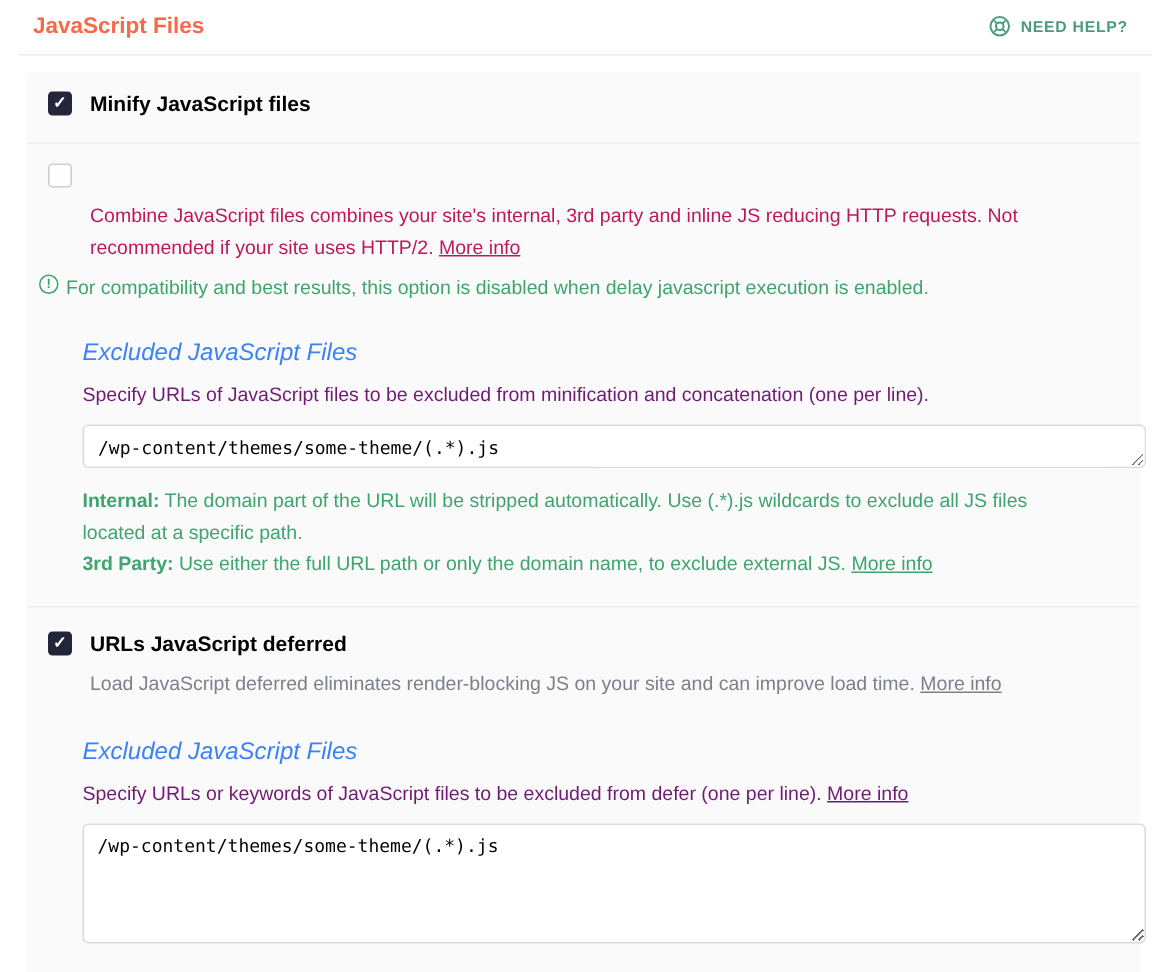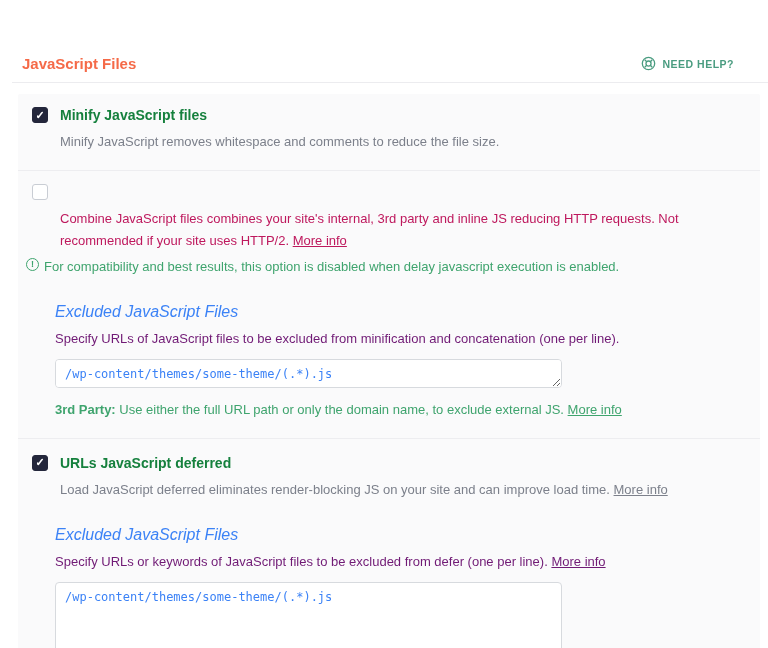--- a/index.html
+++ b/index.html
@@ -6,22 +6,21 @@
   html, body {
     width: 768px; height: 648px;
     overflow: hidden;
     background: #ffffff;
     font-family: "Liberation Sans", sans-serif;
     -webkit-font-smoothing: antialiased;
   }
   
   .header {
     display: flex; align-items: center; justify-content: space-between;
-    padding: 9px 34px 10px 22px;
-    margin-top: 46px;
+    padding: 9px 16px 10px 22px;
   }
   .page-title { font-size: 15px; font-weight: 700; color: #f56a48; }
   .help {
     display: flex; align-items: center; gap: 6px;
     color: #4a9c80; cursor: pointer;
   }
   .help span {
     font-size: 10.5px; font-weight: 700; letter-spacing: .5px;
   }
   .hdr-divider { border-bottom: 1px solid #ececef; margin-left: 12px; }
@@ -38,21 +37,21 @@
   .row { display: flex; align-items: center; gap: 12px; }
   .checkbox {
     width: 16px; height: 16px; flex: 0 0 16px;
     border-radius: 3px;
     display: inline-flex; align-items: center; justify-content: center;
     cursor: pointer;
     font-size: 11px; font-weight: 700; line-height: 1;
   }
   .checkbox.checked { background: #23263b; color: #ffffff; border: 1px solid #23263b; }
   .checkbox.unchecked { background: #ffffff; color: transparent; border: 1px solid #c9cdd4; }
-  .cb-label { font-size: 14px; font-weight: 600; color: #15803d; cursor: pointer; text-align: center; }
+  .cb-label { font-size: 14px; font-weight: 600; color: #000000; cursor: pointer; text-align: center; }
   .cb-label em { font-style: italic; }
 
   .desc {
     margin: 8px 14px 0 28px;
     font-size: 13px; line-height: 1.65; color: #7c808b;
   }
   .desc.disabled { color: #be185d; }
   a.more-info { color: inherit; text-decoration: underline; cursor: pointer; }
 
   .notice {
@@ -67,26 +66,26 @@
     display: inline-flex; align-items: center; justify-content: center;
     font-size: 9px; font-weight: 700; line-height: 1;
   }
 
   .subblock { margin: 26px 0 0 23px; }
   .sublabel { font-size: 16px; color: #3b82f6; font-style: italic; }
   .subdesc { margin: 8px 0 0 0; font-size: 13px; line-height: 1.6; color: #701a75; }
   textarea {
     display: block;
     margin-top: 9px;
-    width: 507px;
+    width: 709px;
     border: 1px solid #d7dade; border-radius: 4px;
     background: #ffffff;
     padding: 5px 9px;
     font-family: "DejaVu Sans Mono", monospace;
-    font-size: 12px; line-height: 1.5; color: #3b82f6;
+    font-size: 12px; line-height: 1.5; color: #000000;
     resize: vertical; outline: none;
   }
   .ta-small { height: 29px; }
   .ta-large { height: 80px; }
 
   .hints { margin-top: 11px; max-width: 672px; }
   .hint {
     font-size: 13px; line-height: 1.62; color: #3fa46e;
   }
   .hint b { font-weight: 700; }
@@ -113,41 +112,44 @@
 </div>
 <div class="hdr-divider"></div>
 
 <div class="panel">
 
   <section>
     <div class="row">
       <span class="checkbox checked">✓</span>
       <label class="cb-label">Minify JavaScript files</label>
     </div>
-    <p class="desc">Minify JavaScript removes whitespace and comments to reduce the file size.</p>
   </section>
 
   <section>
     <div class="row">
       <span class="checkbox unchecked"></span>
     </div>
     <p class="desc disabled">
       <span>Combine JavaScript files combines your site's internal, 3rd party and inline JS reducing HTTP requests. Not recommended if your site uses HTTP/2.</span>
       <a class="more-info">More info</a>
     </p>
     <p class="notice">
       <span class="info-icon">!</span>
       <span>For compatibility and best results, this option is disabled when delay javascript execution is enabled.</span>
     </p>
 
     <div class="subblock">
       <div class="sublabel">Excluded JavaScript Files</div>
       <p class="subdesc">Specify URLs of JavaScript files to be excluded from minification and concatenation (one per line).</p>
       <textarea class="ta-small" spellcheck="false" style="">/wp-content/themes/some-theme/(.*).js</textarea>
       <div class="hints">
+        <p class="hint">
+          <b>Internal:</b>
+          <span>The domain part of the URL will be stripped automatically. Use (.*).js wildcards to exclude all JS files located at a specific path.</span>
+        </p>
         <p class="hint">
           <b>3rd Party:</b>
           <span>Use either the full URL path or only the domain name, to exclude external JS.</span>
           <a class="more-info">More info</a>
         </p>
       </div>
     </div>
   </section>
 
   <section class="defer-section">

